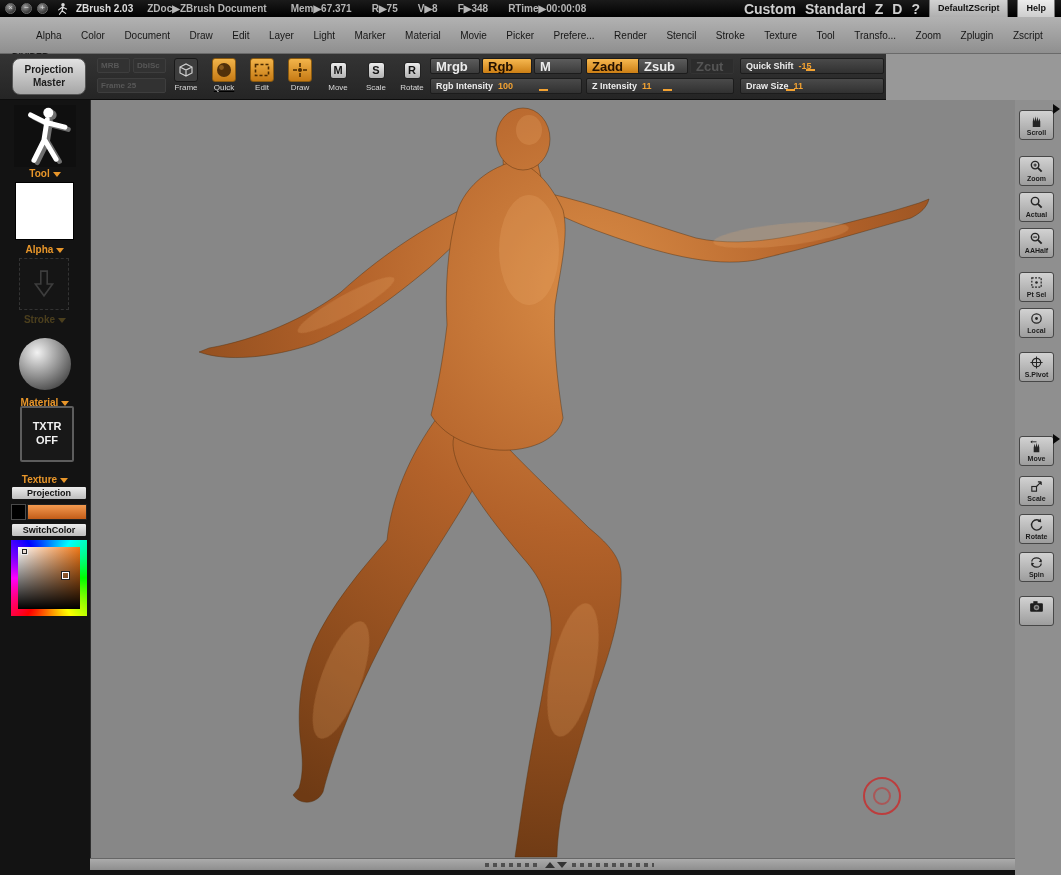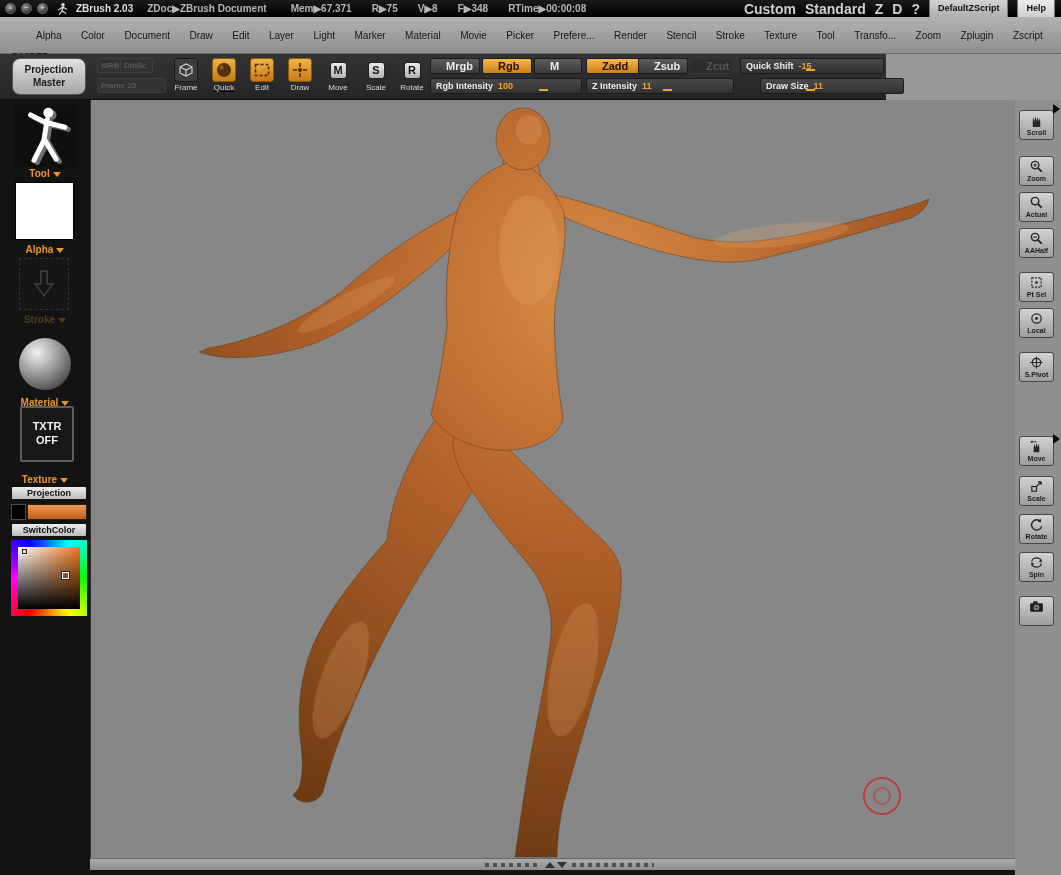--- a/index.html
+++ b/index.html
@@ -47,22 +47,22 @@
     align-items:center; gap:2px; background:none; border:none; font-family:inherit; }
   .shelf-btn .ic { width:24px; height:24px; display:flex; align-items:center; justify-content:center;
     background:#3d3d3d; border:1px solid #191919; border-radius:3px; }
   .shelf-btn.active .ic { background:linear-gradient(#f2b44a,#c67a14); border-color:#8a5a10; }
   .shelf-btn.plain .ic { background:transparent; border-color:transparent; }
   .shelf-btn .tb-label { font-size:8px; color:#d8d8d8; line-height:1; }
   .badge { width:17px; height:17px; background:linear-gradient(#ececec,#b2b2b2); border:1px solid #222;
     border-radius:3px; color:#141414; font-weight:bold; font-size:11px;
     display:flex; align-items:center; justify-content:center; }
   .mode-btn { position:absolute; top:4px; height:16px; background:linear-gradient(#5c5c5c,#3b3b3b);
-    border:1px solid #1c1c1c; border-radius:2px; color:#ececec; font-size:11px; font-weight:bold;
-    text-align:left; padding:0 15px; font-family:inherit; }
+    border:1px solid #1c1c1c; border-radius:2px; color:#ececec; font-size:13px; font-weight:bold;
+    text-align:left; padding:0 5px; font-family:inherit; }
   .mode-btn.active { background:linear-gradient(#f6b850,#cc7f15); color:#231100; }
   .mode-btn.disabled { background:#2c2c2c; color:#555; border-color:#333; }
   .slider { position:absolute; top:24px; height:16px; background:linear-gradient(#4a4a4a,#313131);
     border:1px solid #1c1c1c; border-radius:2px; color:#ececec; font-size:9px; font-weight:bold;
     padding:0 5px; display:flex; gap:5px; align-items:center; }
   .slider.row1 { top:4px; }
   .slider .sl-value { color:#f2a232; }
   .slider::after { content:""; position:absolute; left:var(--tick,58%); bottom:2px; width:9px; height:2px; background:#f2a232; }
 
   
@@ -185,21 +185,21 @@
       <span class="menu-item">Zscript</span>
     </div>
 </div>
 
 <div class="toolbar">
   <div class="dark"></div>
 
   <button class="pm-btn">Projection Master</button>
 
   <span class="ghost" style="left:97px; top:4px; width:33px;">MRB</span>
-  <span class="ghost" style="left:120px; top:4px; width:33px;">DblSc</span>
+  <span class="ghost" style="left:133px; top:4px; width:33px;">DblSc</span>
   <span class="ghost" style="left:97px; top:24px; width:69px;">Frame 25</span>
 
   <button class="shelf-btn" style="left:170px;">
     <span class="ic">
       <svg width="20" height="20" viewBox="0 0 20 20">
           <path d="M4 7 L10 4 L16 7 L16 13 L10 16 L4 13 Z M4 7 L10 10 L16 7 M10 10 L10 16" fill="none" stroke="#cfcfcf" stroke-width="1.2"></path>
         </svg>
     </span>
     <span class="tb-label">Frame</span>
   </button>
@@ -267,21 +267,21 @@
   <button class="mode-btn disabled" style="left:690px; width:44px;">Zcut</button>
   <div class="slider" style="left:586px; width:148px; --tick:52%;">
     <span class="sl-label">Z Intensity</span>
     <span class="sl-value">11</span>
   </div>
 
   <div class="slider row1" style="left:740px; width:144px; --tick:46%;">
     <span class="sl-label">Quick Shift</span>
     <span class="sl-value">-15</span>
   </div>
-  <div class="slider" style="left:760px; width:144px; --tick:32%;">
+  <div class="slider" style="left:740px; width:144px; --tick:32%;">
     <span class="sl-label">Draw Size</span>
     <span class="sl-value">11</span>
   </div>
 </div>
 
 <div class="left-panel">
 
   <div class="thumb tool-thumb">
     <svg width="62" height="62" viewBox="0 0 56 56">
       <g stroke="#6f6f6f" stroke-width="4.5" stroke-linecap="round" fill="none" transform="translate(3,2)">

